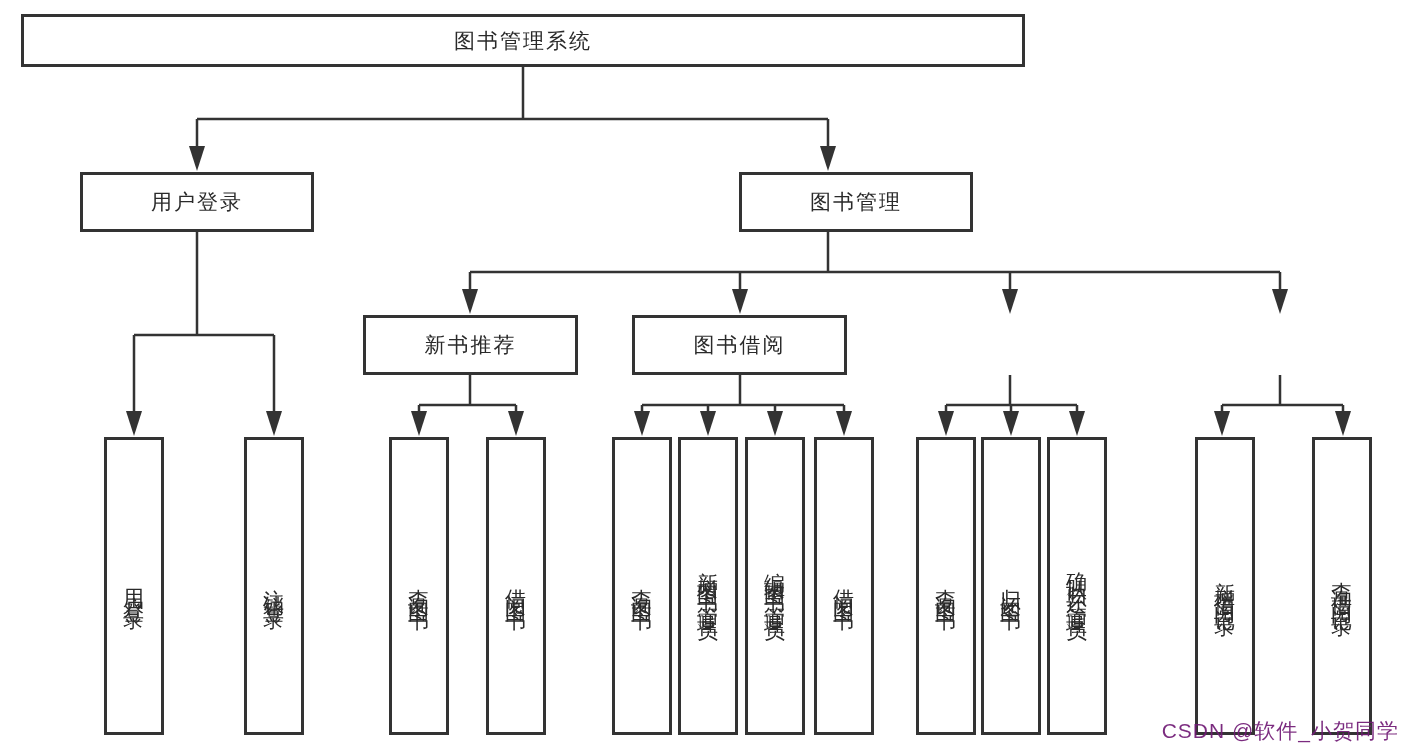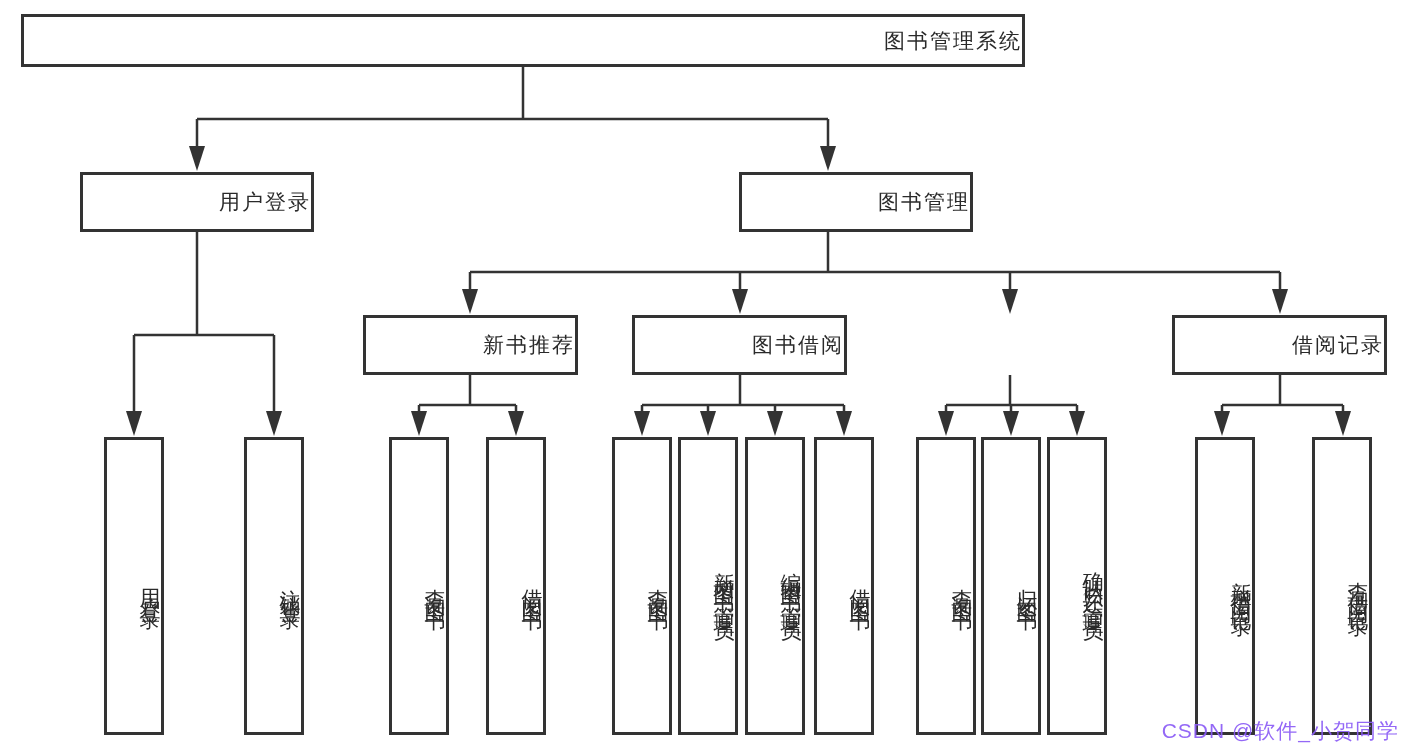--- a/index.html
+++ b/index.html
@@ -3,32 +3,32 @@
 <meta charset="utf-8">
 <style>
   html,body { margin:0; padding:0; background:#ffffff; }
   .canvas {
     position:relative; width:1405px; height:747px; background:#ffffff;
     font-family:"Liberation Sans","DejaVu Sans",sans-serif; overflow:hidden;
   }
   svg.connectors { position:absolute; left:0; top:0; z-index:1; }
   .node {
     position:absolute; box-sizing:border-box; background:#ffffff;
-    border:3px solid #333333; display:flex; align-items:center; justify-content:flex-end;
+    border:3px solid #333333; display:flex; align-items:center; justify-content:center;
     color:#2a2a2a; z-index:2;
   }
   .h-node { font-size:21px; letter-spacing:2px; white-space:nowrap; }
   .v-node { font-size:21px; }
   .v-node .vtext {
     writing-mode:vertical-rl; text-orientation:mixed;
     letter-spacing:7px; line-height:1;
   }
   .watermark {
     position:absolute; right:6px; bottom:2px; z-index:5;
-    font-size:21px; color:#8b5cf6; opacity:0.92; letter-spacing:1px; white-space:nowrap;
+    font-size:21px; color:#701a75; opacity:0.92; letter-spacing:1px; white-space:nowrap;
   }
 </style>
 </head>
 <body>
 
 <div class="canvas">
 
   <svg class="connectors" width="1405" height="747" viewBox="0 0 1405 747">
     <g fill="none" stroke="#333333" stroke-width="2.5">
       <path d="M523 67 V119 M197 119 H828 M197 119 V149 M828 119 V149"></path>
@@ -72,23 +72,20 @@
   <div class="node h-node" style="left:711px; top:172px; width:234px; height:60px;margin-left:28px;">
     <span>图书管理</span>
   </div>
 
   <div class="node h-node" style="left:632px; top:315px; width:215px; height:60px;">
     <span>图书借阅</span>
   </div>
   <div class="node h-node" style="left:363px; top:315px; width:215px; height:60px;">
     <span>新书推荐</span>
   </div>
-  <div class="node h-node" style="left:1172px; top:315px; width:215px; height:60px;">
-    <span>借阅记录</span>
-  </div>
 
   <div class="node v-node" style="left:104px; top:437px; width:60px; height:298px;">
     <span class="vtext">用户登录</span>
   </div>
   <div class="node v-node" style="left:244px; top:437px; width:60px; height:298px;">
     <span class="vtext">注销登录</span>
   </div>
 
   <div class="node v-node" style="left:389px; top:437px; width:60px; height:298px;">
     <span class="vtext">查询图书</span>

